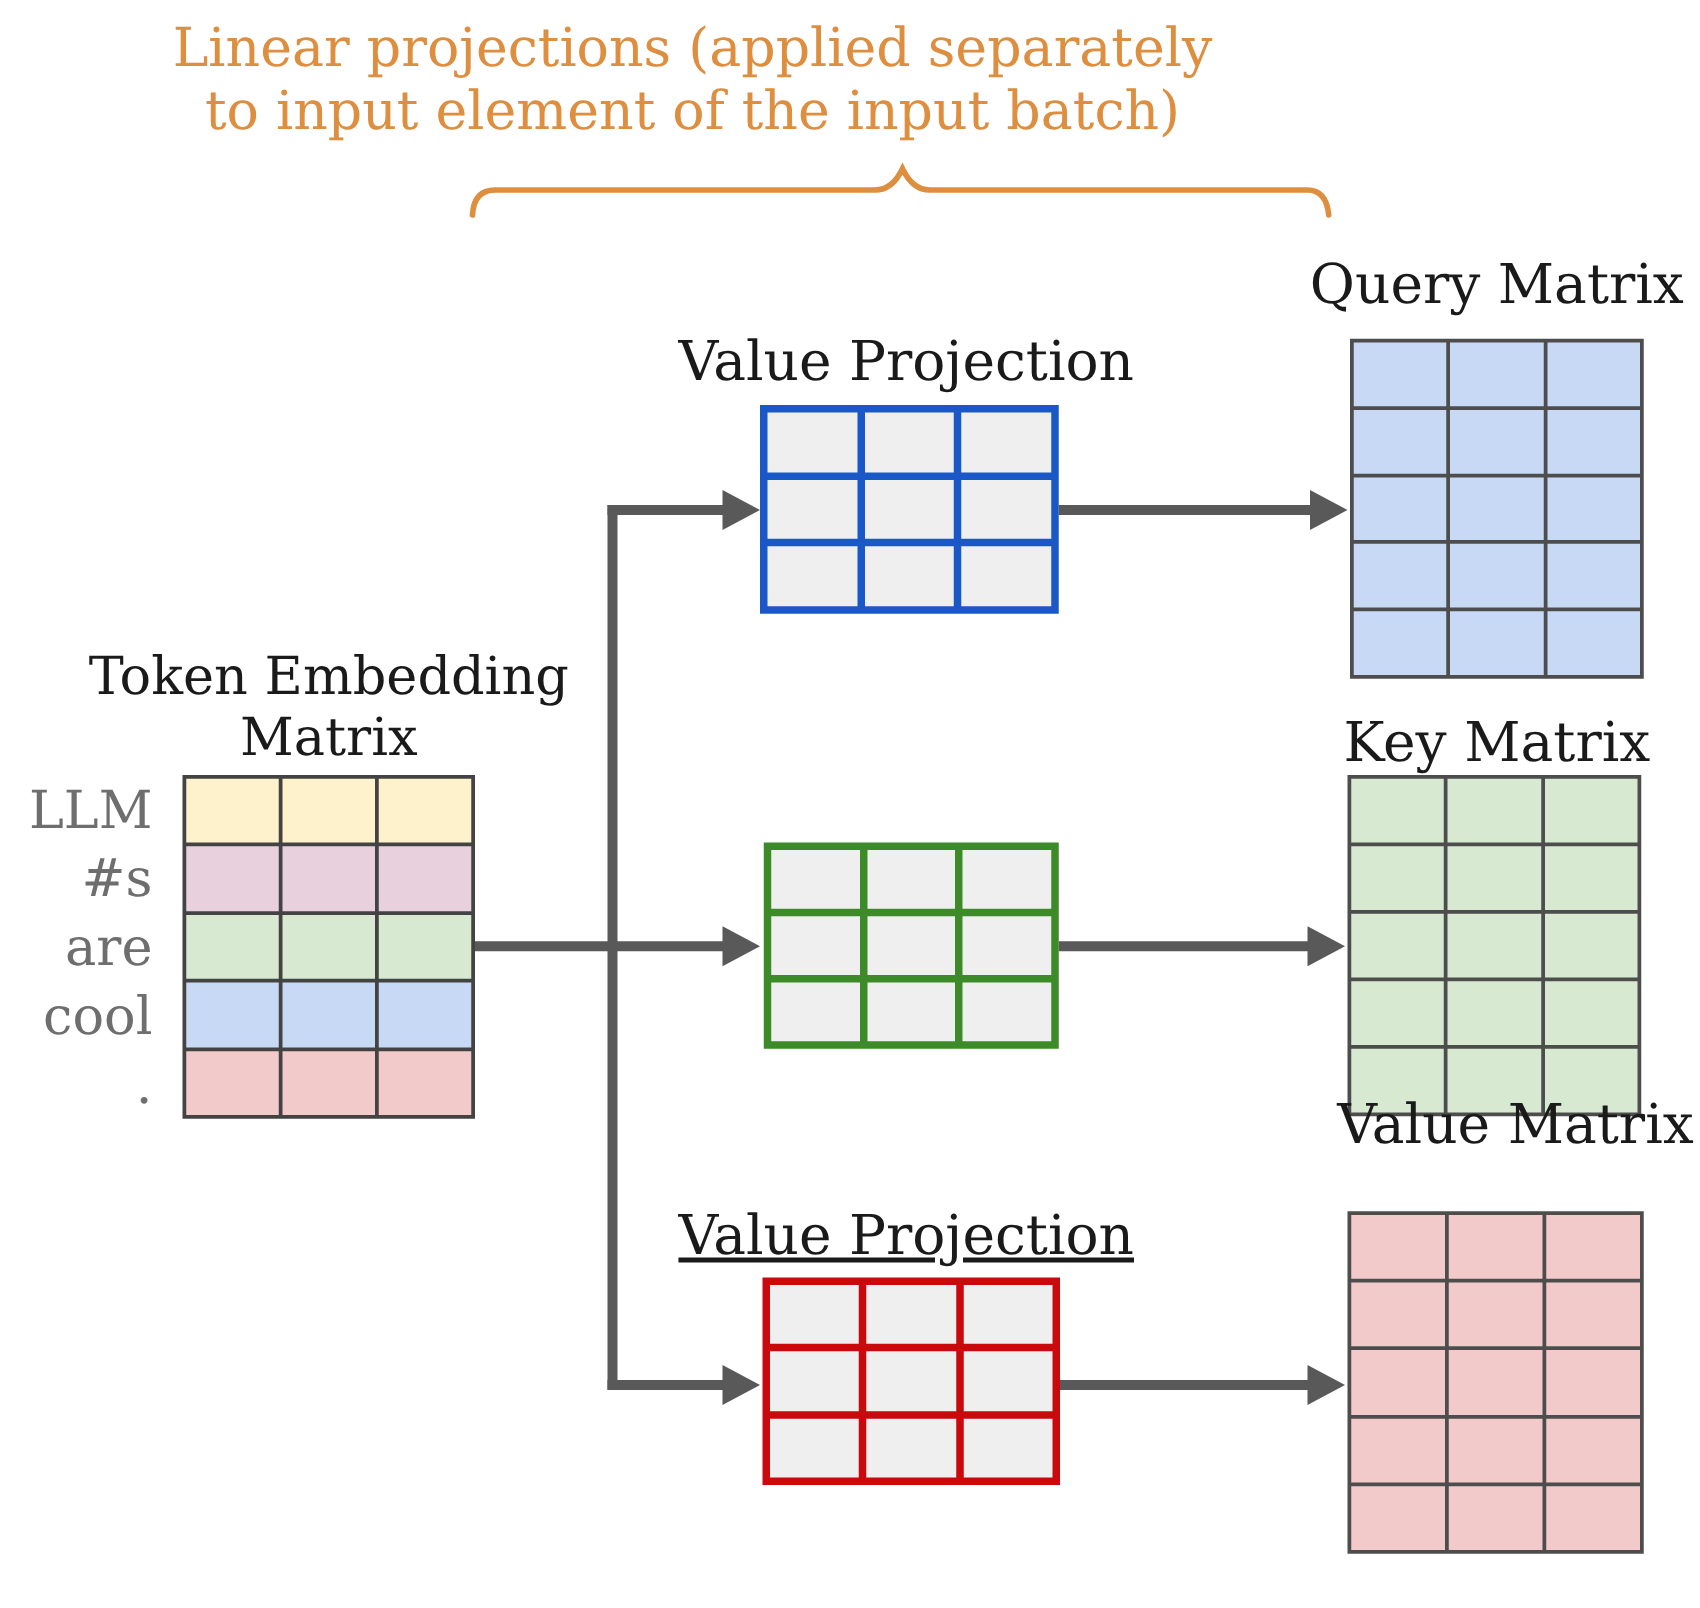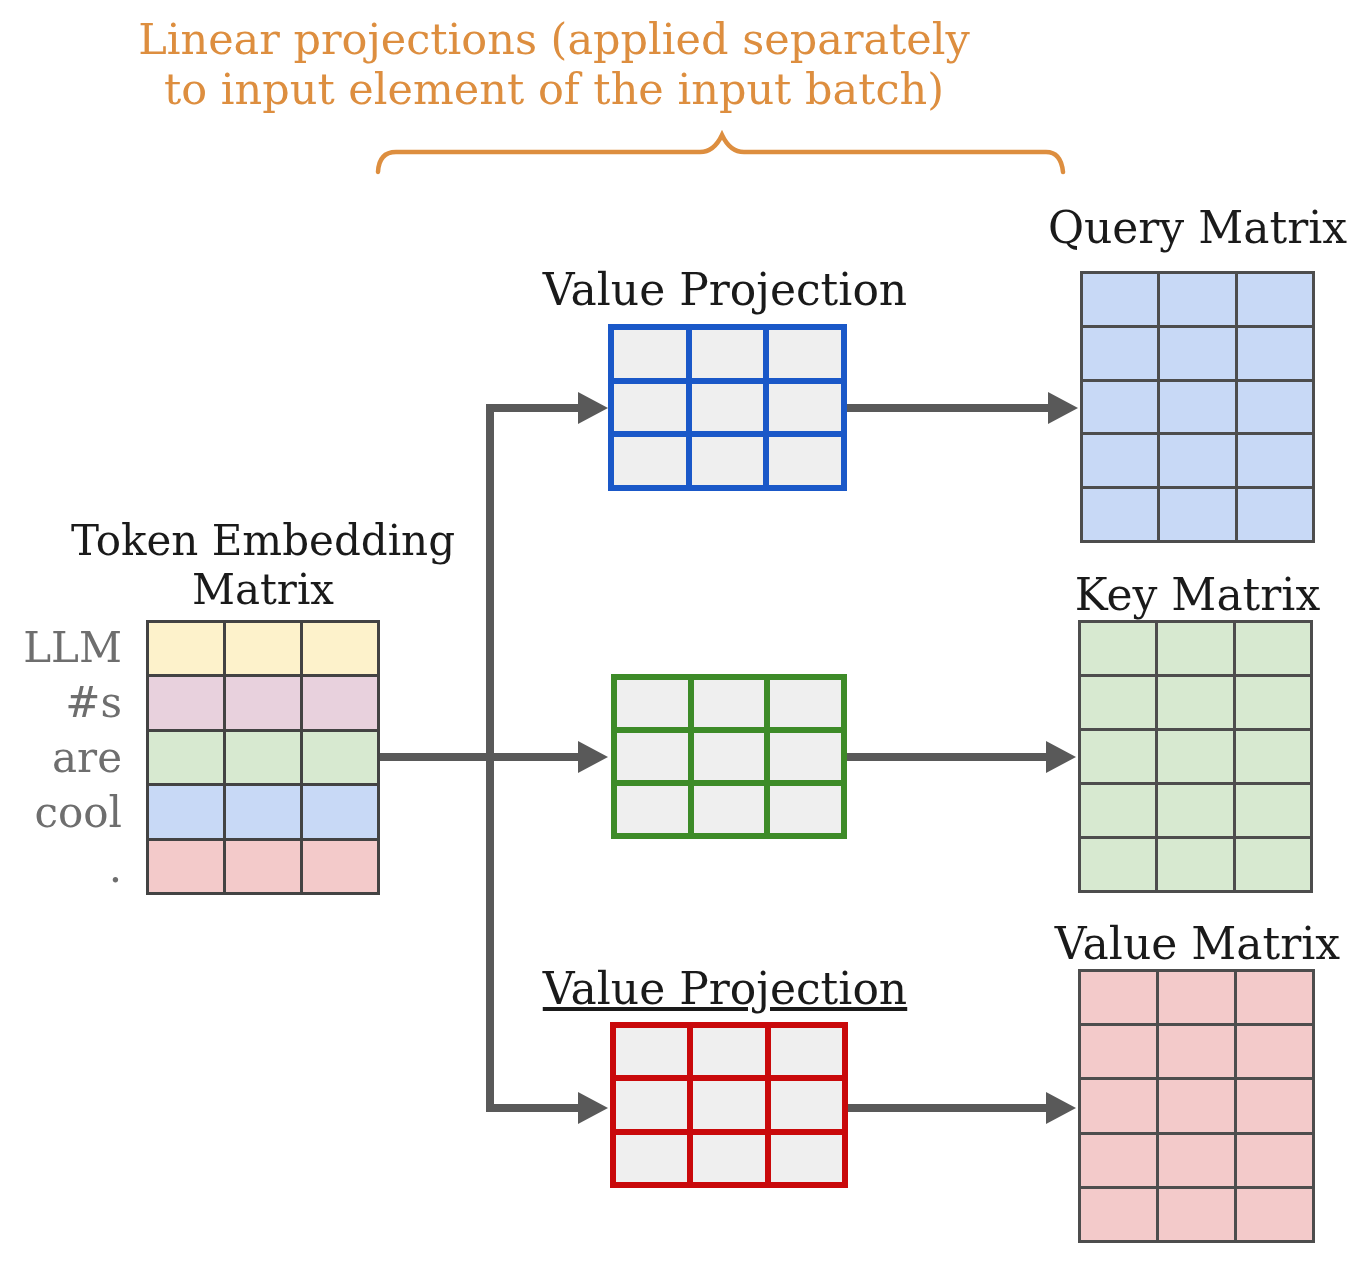--- a/index.html
+++ b/index.html
@@ -44,21 +44,21 @@
   
   .section-title{
     text-align:center;color:var(--black,#1a1a1a);
     font-size:44px;line-height:48px;white-space:nowrap;
   }
   #query-projection-title{top:266px;left:530px;width:390px;}
   #key-projection-title{top:616px;left:530px;width:390px;}
   #value-projection-title{top:965px;left:530px;width:390px;text-decoration:underline;}
   #query-output-title{top:204px;left:1040px;width:315px;}
   #key-output-title{top:571px;left:1040px;width:315px;}
-  #value-output-title{top:920px;left:1040px;width:315px;}
+  #value-output-title{top:876px;left:1040px;width:315px;text-align:right;}
   
   #watermark{
     top:1212px;left:1030px;width:330px;
     font-family:"DejaVu Sans","Liberation Sans",sans-serif;
     font-size:45px;font-weight:bold;
     color:#ffffff;
     text-shadow:4px 4px 1px rgba(128,128,128,0.9), -1px -1px 0 rgba(160,160,160,0.35);
     white-space:nowrap;
   }
 </style>

